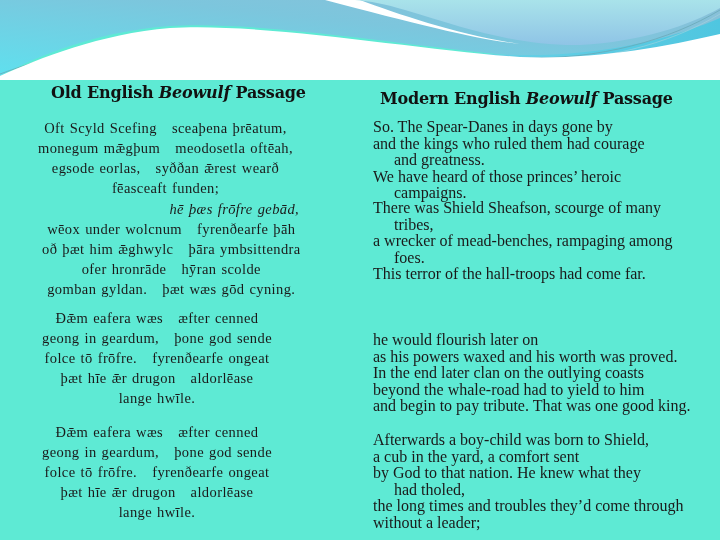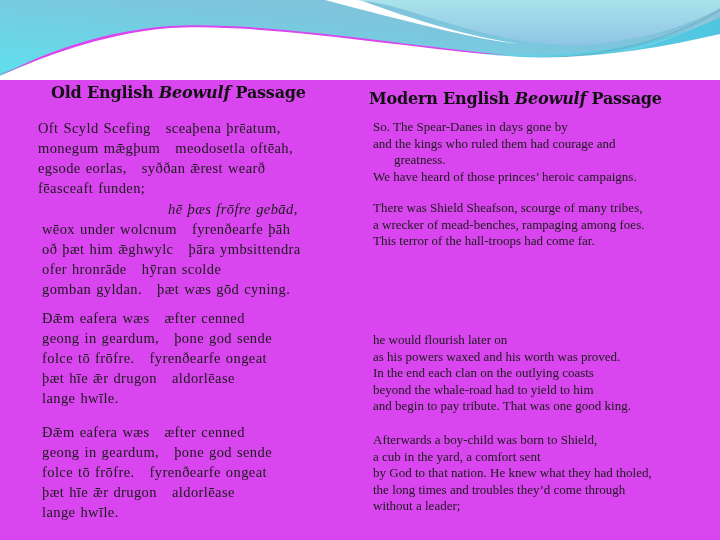--- a/index.html
+++ b/index.html
@@ -7,21 +7,21 @@
       padding: 0;
       width: 720px;
       height: 540px;
       overflow: hidden;
       background: #ffffff;
     }
     .slide {
       position: relative;
       width: 720px;
       height: 540px;
-      background: #d946ef;
+      background: #5eead4;
       overflow: hidden;
     }
     .header-wave {
       position: absolute;
       left: 0;
       top: 0;
       width: 720px;
       height: 80px;
     }
     .col-title {
@@ -34,47 +34,48 @@
       letter-spacing: -0.2px;
     }
     .col-title em {
       font-style: italic;
     }
     .old-title {
       left: 51px;
       top: 83px;
     }
     .modern-title {
-      left: 369px;
+      left: 380px;
       top: 89px;
     }
     .old-block {
       position: absolute;
       font-family: "Liberation Serif", "DejaVu Serif", serif;
       font-size: 14.5px;
       line-height: 20px;
       color: #1a1a1a;
       letter-spacing: 0.4px;
       word-spacing: 1px;
     }
     .old-block .line {
       white-space: pre;
       display: block;
+      text-align: center;
     }
     .ob1 { left: 38px; top: 118px; }
     .ob2 { left: 42px; top: 199px; }
     .ob2 .indent { padding-left: 126px; font-style: italic; }
     .ob3 { left: 42px; top: 308px; }
     .ob4 { left: 42px; top: 422px; }
 
     .mod-block {
       position: absolute;
       left: 373px;
       font-family: "Liberation Serif", "DejaVu Serif", serif;
-      font-size: 13px;
+      font-size: 16px;
       line-height: 16.5px;
       color: #1a1a1a;
       width: 320px;
     }
     .mod-block .line {
       display: block;
       padding-left: 21px;
       text-indent: -21px;
     }
     .mb1 { top: 119px; }
@@ -165,21 +166,21 @@
 
   <div class="mod-block mb2">
     <span class="line">There was Shield Sheafson, scourge of many tribes,</span>
     <span class="line">a wrecker of mead-benches, rampaging among foes.</span>
     <span class="line">This terror of the hall-troops had come far.</span>
   </div>
 
   <div class="mod-block mb3">
     <span class="line">he would flourish later on</span>
     <span class="line">as his powers waxed and his worth was proved.</span>
-    <span class="line">In the end each clan on the outlying coasts</span>
+    <span class="line">In the end later clan on the outlying coasts</span>
     <span class="line">beyond the whale-road had to yield to him</span>
     <span class="line">and begin to pay tribute. That was one good king.</span>
   </div>
 
   <div class="mod-block mb4">
     <span class="line">Afterwards a boy-child was born to Shield,</span>
     <span class="line">a cub in the yard, a comfort sent</span>
     <span class="line" style="padding-right:28px">by God to that nation. He knew what they had tholed,</span>
     <span class="line">the long times and troubles they’d come through</span>
     <span class="line">without a leader;</span>

